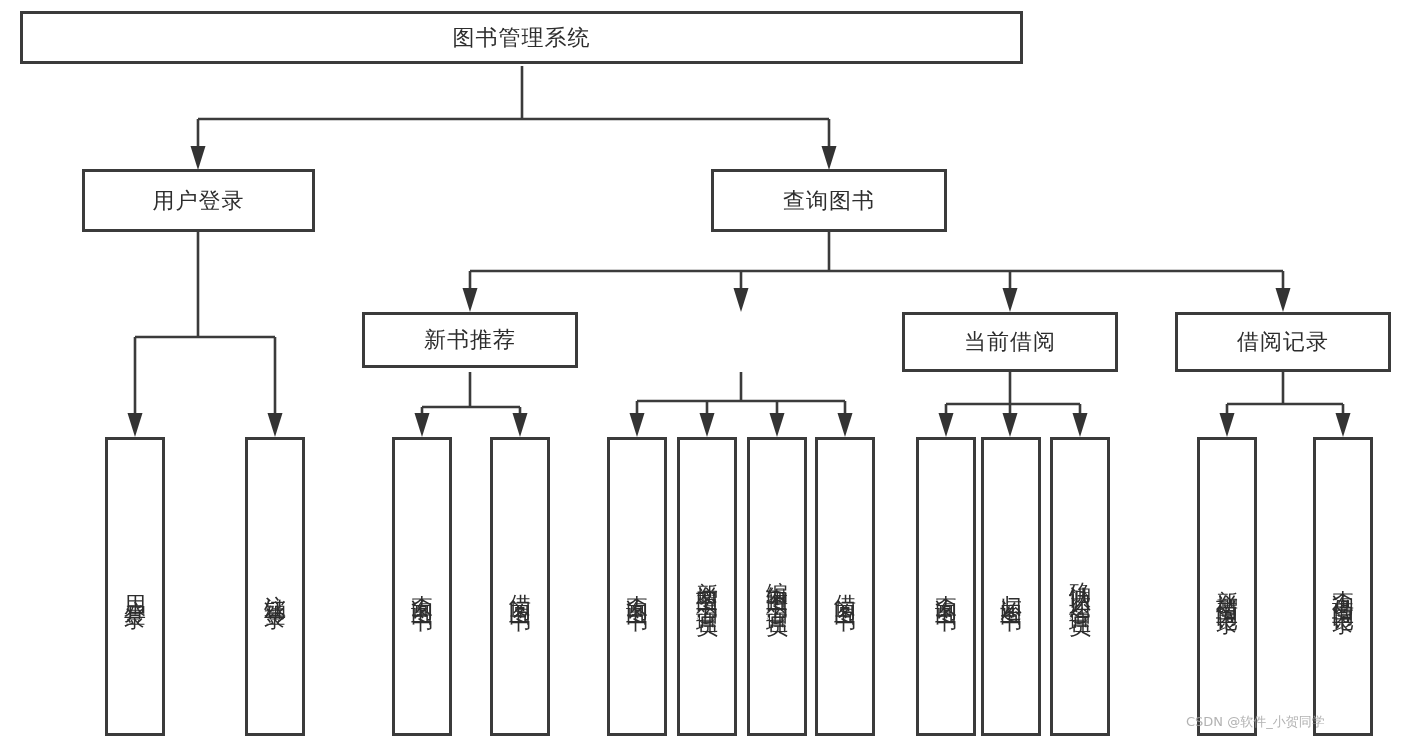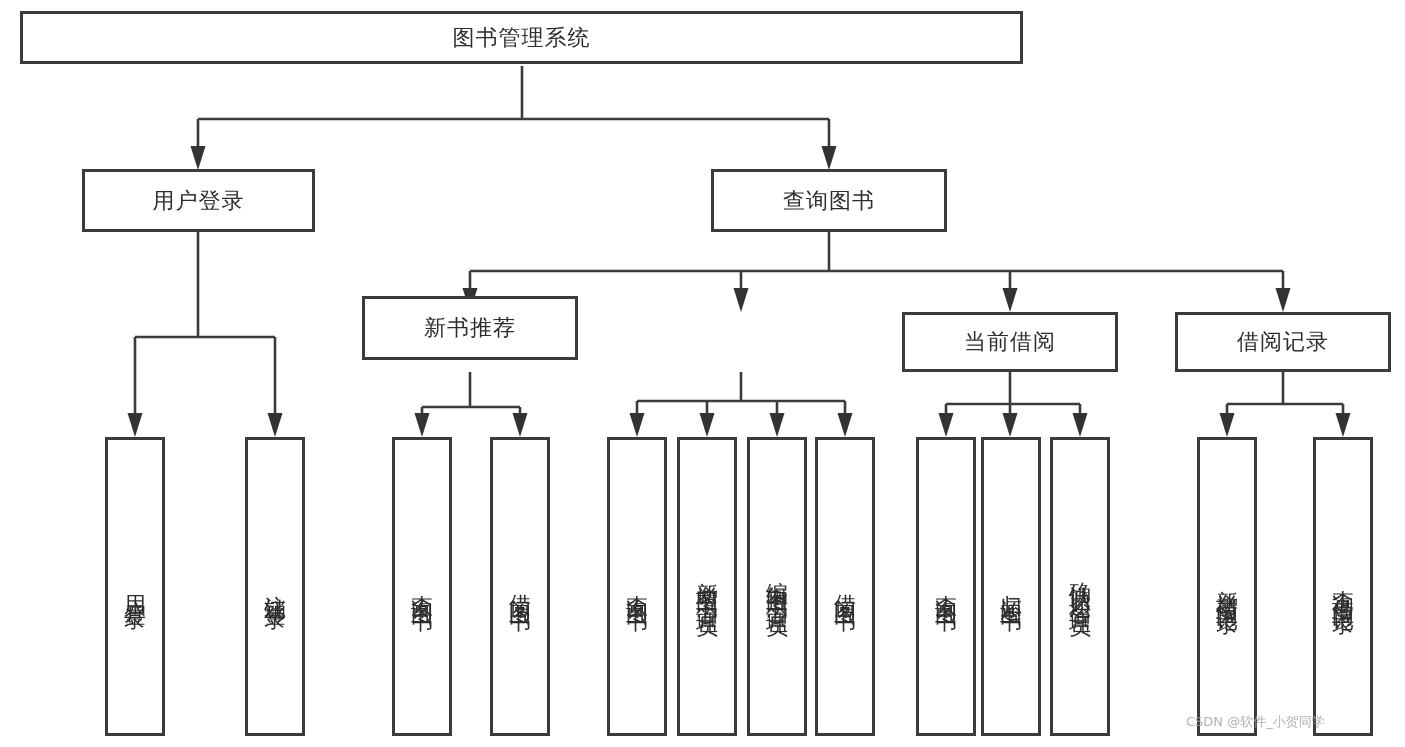--- a/index.html
+++ b/index.html
@@ -124,21 +124,21 @@
       <polygon points="1219.5,413 1234.5,413 1227,437"></polygon>
       <polygon points="1335.5,413 1350.5,413 1343,437"></polygon>
     </g>
   </svg>
 
   <div class="node hbox" style="left:20px; top:11px; width:1003px; height:53px;">图书管理系统</div>
 
   <div class="node hbox" style="left:82px; top:169px; width:233px; height:63px;">用户登录</div>
   <div class="node hbox" style="left:711px; top:169px; width:236px; height:63px;">查询图书</div>
 
-  <div class="node hbox" style="left:362px; top:296px; width:216px; height:64px;">新书推荐</div>
+  <div class="node hbox" style="left:362px; top:312px; width:216px; height:56px;">新书推荐</div>
   <div class="node hbox" style="left:1175px; top:312px; width:216px; height:60px;">借阅记录</div>
   <div class="node hbox" style="left:902px; top:312px; width:216px; height:60px;">当前借阅</div>
 
   <div class="node vbox" style="left:105px;">用户登录</div>
   <div class="node vbox" style="left:245px;">注销登录</div>
 
   <div class="node vbox" style="left:392px;">查询图书</div>
   <div class="node vbox" style="left:490px;">借阅图书</div>
 
   <div class="node vbox" style="left:607px;">查询图书</div>

